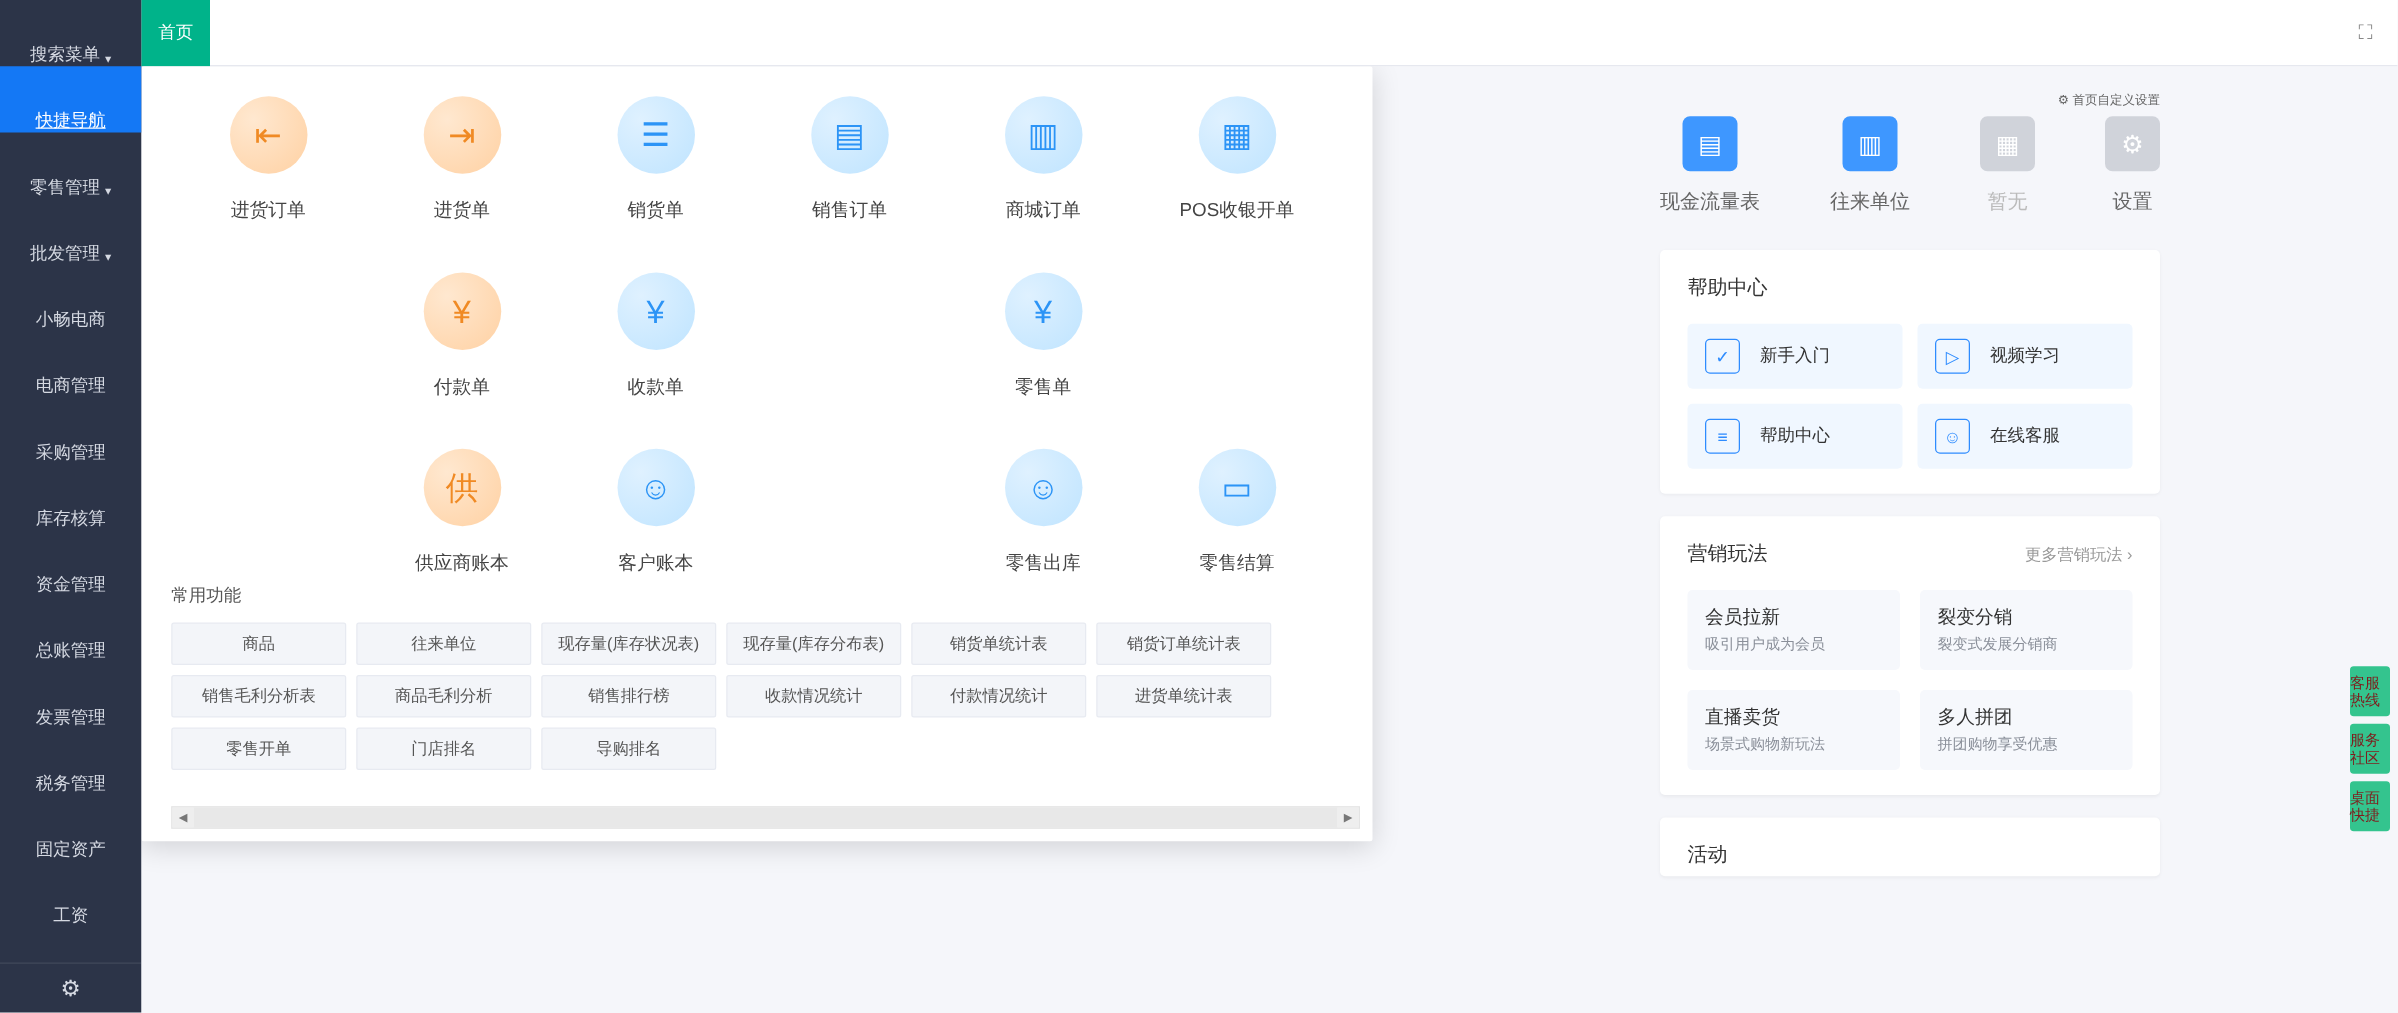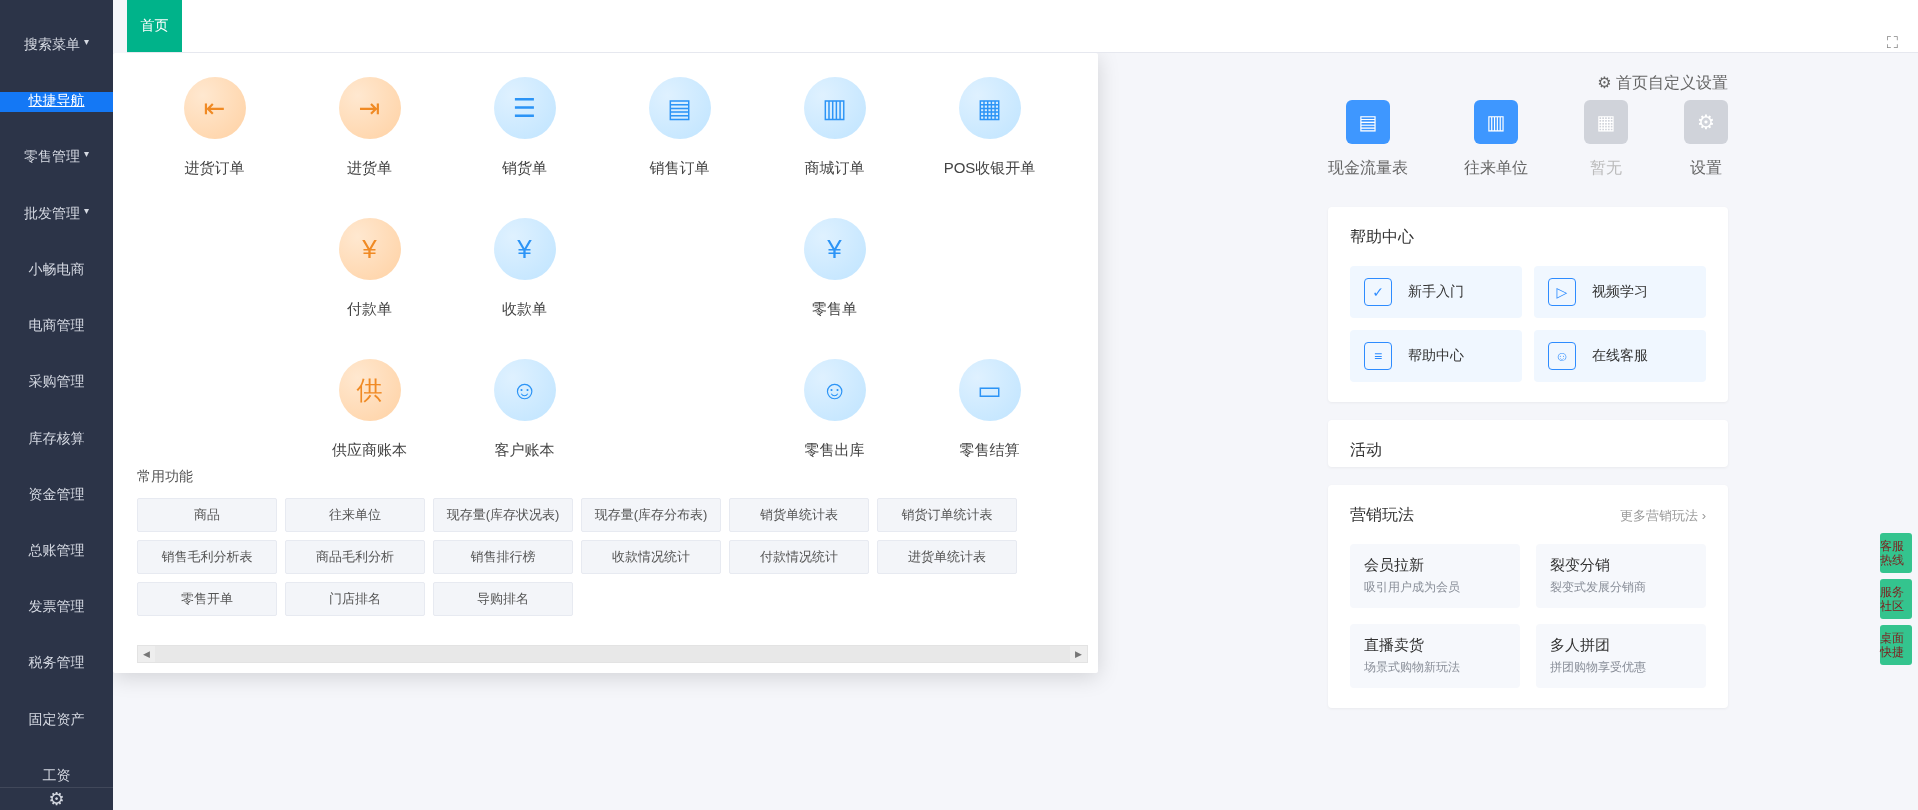--- a/index.html
+++ b/index.html
@@ -2,28 +2,28 @@
 <html><head>
 <meta charset="utf-8">
 <style>
 * { margin: 0; padding: 0; box-sizing: border-box; font-family: "Microsoft YaHei", sans-serif; }
 body { background: #f5f6fa; overflow: hidden; }
 
 .app { display: flex; width: 1918px; height: 810px; position: relative; }
 
 
 .sidebar { width: 113px; background: #2c3448; color: #d5d9e2; display: flex; flex-direction: column; position: relative; z-index: 20; }
-.sidebar-item { height: 53px; display: flex; align-items: flex-start; justify-content: center; font-size: 14px; cursor: pointer; position: relative; margin-top: 36px; }
+.sidebar-item { height: 53px; display: flex; align-items: flex-end; justify-content: center; font-size: 14px; cursor: pointer; position: relative; }
 .sidebar-item.active { background: #1478f5; color: #fff; text-decoration: underline; }
 .sidebar-item .caret { font-size: 10px; margin-left: 4px; }
 .sidebar-footer { margin-top: auto; height: 40px; display: flex; align-items: center; justify-content: center; border-top: 1px solid rgba(255,255,255,0.1); }
 .gear { font-size: 18px; }
 
 
-.topbar { position: absolute; left: 127px; right: 0; top: 0; height: 53px; border-bottom: 1px solid #e6e8ef; background: #fff; display: flex; align-items: flex-end; justify-content: space-between; }
+.topbar { position: absolute; left: 113px; right: 0; top: 0; height: 53px; border-bottom: 1px solid #e6e8ef; background: #fff; display: flex; align-items: center; justify-content: space-between; }
 .tab-home { width: 55px; height: 53px; background: #00b38a; color: #fff; display: flex; align-items: center; justify-content: center; font-size: 14px; }
 .fullscreen-icon { margin-right: 20px; font-size: 16px; color: #888; cursor: pointer; }
 
 
 .main { position: absolute; left: 113px; right: 0; top: 53px; bottom: 0; overflow: hidden; }
 
 
 .flyout { position: absolute; left: 0; top: 0; width: 985px; height: 620px; background: #fff; box-shadow: 0 4px 22px rgba(0,0,0,.15); border-radius: 2px; z-index: 15; padding: 24px 10px 10px 24px; display: flex; flex-direction: column; }
 .flow-grid { display: grid; grid-template-columns: repeat(6, 155px); column-gap: 0; row-gap: 40px; }
 .node { display: flex; flex-direction: column; align-items: center; }
@@ -38,21 +38,21 @@
 .common-title { font-size: 14px; color: #555; margin-top: 8px; margin-bottom: 12px; }
 .fn-grid { display: grid; grid-template-columns: repeat(6, 140px); gap: 8px; }
 .fn-btn { height: 34px; background: #f3f5f9; border: 1px solid #e7eaf1; border-radius: 2px; font-size: 13px; color: #555; display: flex; align-items: center; justify-content: center; cursor: pointer; }
 
 .scrollbar-fake { margin-top: auto; height: 18px; background: #f4f4f4; border: 1px solid #e3e3e3; display: flex; align-items: center; }
 .scrollbar-fake .arrow-btn { width: 17px; height: 100%; background: #eee; display: flex; align-items: center; justify-content: center; font-size: 9px; color: #777; }
 .scrollbar-fake .track { flex: 1; height: 100%; background: #e8e8e8; }
 
 
 .right-col { position: absolute; right: 190px; top: 20px; width: 400px; }
-.custom-set { text-align: right; font-size: 16px; color: #666; margin-bottom: 6px; }
+.custom-set { text-align: right; font-size: 10px; color: #666; margin-bottom: 6px; }
 .top-icon-row { display: flex; gap: 56px; margin-bottom: 28px; justify-content: flex-start; }
 .top-icon-cell { display: flex; flex-direction: column; align-items: center; }
 .top-icon-box { width: 44px; height: 44px; border-radius: 6px; display: flex; align-items: center; justify-content: center; color: #fff; font-size: 20px; margin-bottom: 14px; }
 .ic-blue { background: #3e97ff; }
 .ic-gray { background: #d0d3da; }
 .top-icon-label { font-size: 16px; color: #666; text-align: right; }
 
 .card { background: #fff; border-radius: 4px; box-shadow: 0 1px 3px rgba(0,0,0,.05); padding: 20px 22px; margin-bottom: 18px; }
 .card-header { display: flex; justify-content: space-between; align-items: center; margin-bottom: 18px; }
 .card-title { font-size: 16px; color: #333; font-weight: 500; }
@@ -298,24 +298,20 @@
               <div class="help-icon">≡</div>
               <span class="help-text">帮助中心</span>
             </div>
           <div class="help-cell">
               <div class="help-icon">☺</div>
               <span class="help-text">在线客服</span>
             </div>
         </div>
       </div>
 
-      <div class="card" style="padding-bottom:6px">
-        <span class="card-title">活动</span>
-      </div>
-
       <div class="card">
         <div class="card-header">
           <span class="card-title">营销玩法</span>
           <span class="more-link">更多营销玩法 ›</span>
         </div>
         <div class="mkt-grid">
           <div class="mkt-cell">
               <div class="mkt-title">会员拉新</div>
               <div class="mkt-desc">吸引用户成为会员</div>
             </div>
@@ -326,20 +322,24 @@
           <div class="mkt-cell">
               <div class="mkt-title">直播卖货</div>
               <div class="mkt-desc">场景式购物新玩法</div>
             </div>
           <div class="mkt-cell">
               <div class="mkt-title">多人拼团</div>
               <div class="mkt-desc">拼团购物享受优惠</div>
             </div>
         </div>
       </div>
+
+      <div class="card" style="padding-bottom:6px">
+        <span class="card-title">活动</span>
+      </div>
     </div>
 
     <div class="side-floats">
       <div class="float-chip">客服热线</div>
       <div class="float-chip">服务社区</div>
       <div class="float-chip">桌面快捷</div>
     </div>
 
   </div>
 </div>

